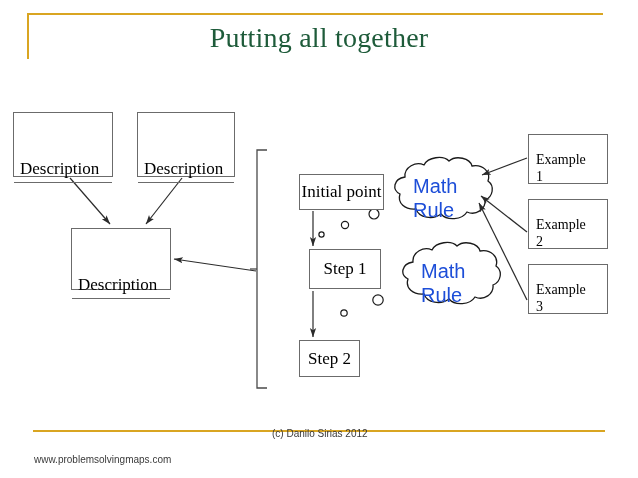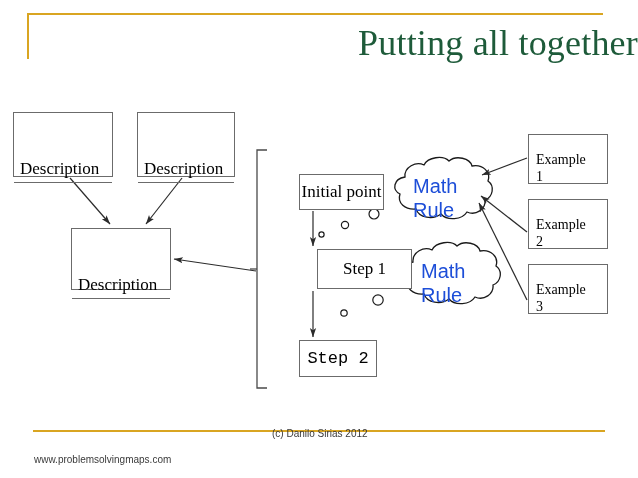--- a/index.html
+++ b/index.html
@@ -34,23 +34,23 @@
     left: 33px; top: 430px;
     width: 572px; height: 2px;
     background: #D9A521;
   }
 
   
   .title {
     position: absolute;
     left: 0; top: 22px;
     width: 638px;
-    text-align: right;
-    font-family: "Liberation Serif", serif;
-    font-size: 36px;
+    text-align: center;
+    font-family: "Liberation Serif", serif;
+    font-size: 28px;
     color: #1E5B3A;
     letter-spacing: 0.2px;
     white-space: nowrap;
   }
 
   
   .box {
     position: absolute;
     box-sizing: border-box;
     border: 1px solid #6b6b6b;
@@ -248,25 +248,25 @@
 
   <div class="box desc-box" style="left:71px;  top:228px; width:100px; height:62px;">
     <div class="desc-head">Description</div>
     <div class="desc-body"></div>
   </div>
 
   <div class="box flow-box" style="left:271px; top:174px; width:85px; height:36px;">
     <span>Initial point</span>
   </div>
 
-  <div class="box flow-box" style="left:289px; top:249px; width:95px; height:40px;">
+  <div class="box flow-box" style="left:281px; top:249px; width:72px; height:40px;">
     <span>Step 1</span>
   </div>
 
-  <div class="box flow-box" style="left:271px; top:340px; width:78px; height:37px;font-family:Liberation Mono, monospace;">
+  <div class="box flow-box" style="left:271px; top:340px; width:61px; height:37px;">
     <span>Step 2</span>
   </div>
 
   <div class="cloud-label" style="left:413px; top:175px; width:64px;">
     <div>Math</div>
     <div>Rule</div>
   </div>
 
   <div class="cloud-label" style="left:421px; top:260px; width:64px;">
     <div>Math</div>

